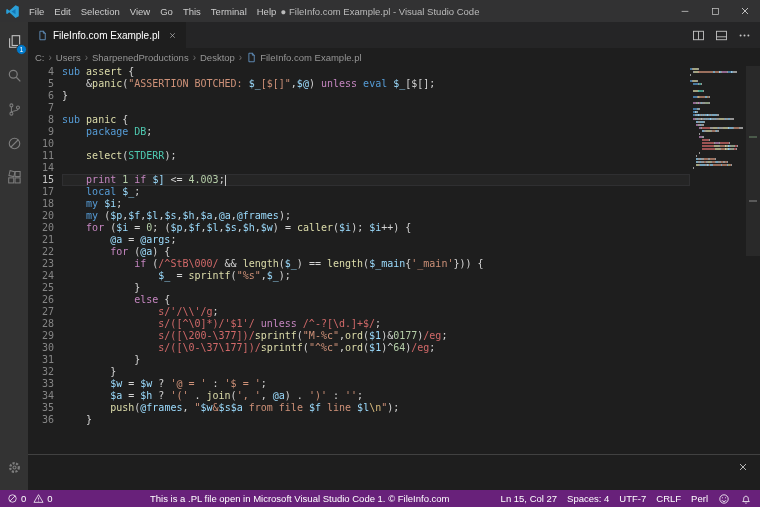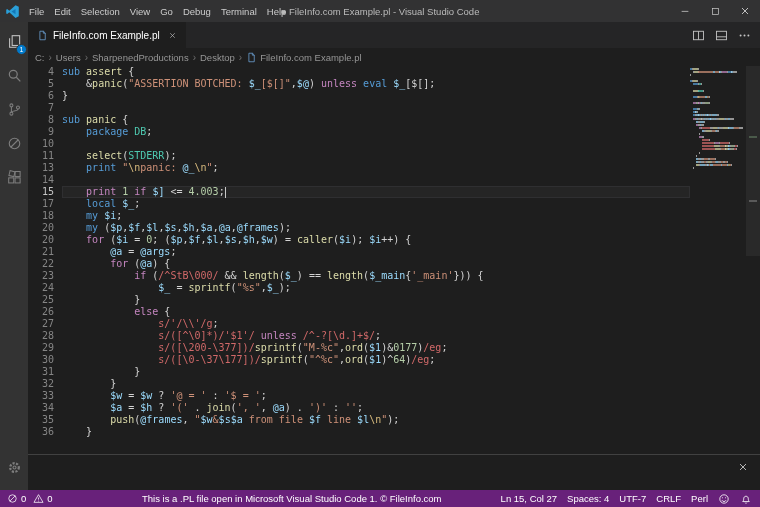--- a/index.html
+++ b/index.html
@@ -73,21 +73,21 @@
   
   .panel { height:36px; background:#1e1e1e; border-top:1px solid #414141; position:relative; flex:none; }
   .panel-close { position:absolute; top:4px; right:9px; color:#c5c5c5; width:16px; height:16px;
     display:flex; align-items:center; justify-content:center; }
 
   
   .statusbar { height:17px; background:#68217a; display:flex; align-items:center; color:#ffffff;
     font-size:9.5px; flex:none; position:relative; }
   .sb-left { display:flex; align-items:center; gap:7px; padding-left:7px; }
   .sb-item { display:flex; align-items:center; gap:3px; }
-  .sb-msg { position:absolute; left:142px; white-space:nowrap;text-align:right; }
+  .sb-msg { position:absolute; left:150px; white-space:nowrap;text-align:right; }
   .sb-right { margin-left:auto; display:flex; align-items:center; gap:10px; padding-right:8px; white-space:nowrap; }
   .sb-ic { display:flex; }
 </style>
 </head>
 <body>
 
 <div class="window">
 
   <div class="titlebar">
     <div class="app-icon">
@@ -95,21 +95,21 @@
           <path fill="#2a9fd8" d="M11.2 1.2L4.6 7.2 2.3 5.4l-1 .6v4l1 .6 2.3-1.8 6.6 6 3.5-1.7V2.9z"></path>
           <path fill="#1277b8" d="M11.2 5.2L7 8l4.2 2.8z"></path>
         </svg>
     </div>
     <div class="menubar">
         <div class="menu-item">File</div>
         <div class="menu-item">Edit</div>
         <div class="menu-item">Selection</div>
         <div class="menu-item">View</div>
         <div class="menu-item">Go</div>
-        <div class="menu-item">Debug</div>
+        <div class="menu-item">This</div>
         <div class="menu-item">Terminal</div>
         <div class="menu-item">Help</div>
       </div>
     <div class="win-title">● FileInfo.com Example.pl - Visual Studio Code</div>
     <div class="win-controls">
       <div class="win-btn">
           <span id="wc-min">
             <svg width="12" height="12" viewBox="0 0 16 16" style="display:block">
               <g stroke="currentColor" stroke-width="1">
                 <path d="M3.5 8.5h9"></path>
@@ -322,24 +322,20 @@
               <span class="ln">9</span>
               <span class="codewrap"><span class="pl">    </span><span class="kw">package</span><span class="pl"> </span><span class="ty">DB</span><span class="pl">;</span></span>
             </div>
             <div class="line">
               <span class="ln">10</span>
               <span class="codewrap"></span>
             </div>
             <div class="line">
               <span class="ln">11</span>
               <span class="codewrap"><span class="pl">    </span><span class="fn">select</span><span class="pl">(</span><span class="ty">STDERR</span><span class="pl">);</span></span>
-            </div>
-            <div class="line">
-              <span class="ln">13</span>
-              <span class="codewrap"><span class="pl">    </span><span class="kw">print</span><span class="pl"> </span><span class="st">"</span><span class="es">\n</span><span class="st">panic: </span><span class="vr">@_</span><span class="es">\n</span><span class="st">"</span><span class="pl">;</span></span>
             </div>
             <div class="line">
               <span class="ln">14</span>
               <span class="codewrap"></span>
             </div>
             <div class="line current">
               <span class="ln">15</span>
               <span class="codewrap"><span class="pl">    </span><span class="ct">print</span><span class="pl"> </span><span class="nm">1</span><span class="pl"> </span><span class="ct">if</span><span class="pl"> </span><span class="vr">$]</span><span class="pl"> &lt;= </span><span class="nm">4.003</span><span class="pl">;</span><span class="cur"></span></span>
             </div>
             <div class="line">

